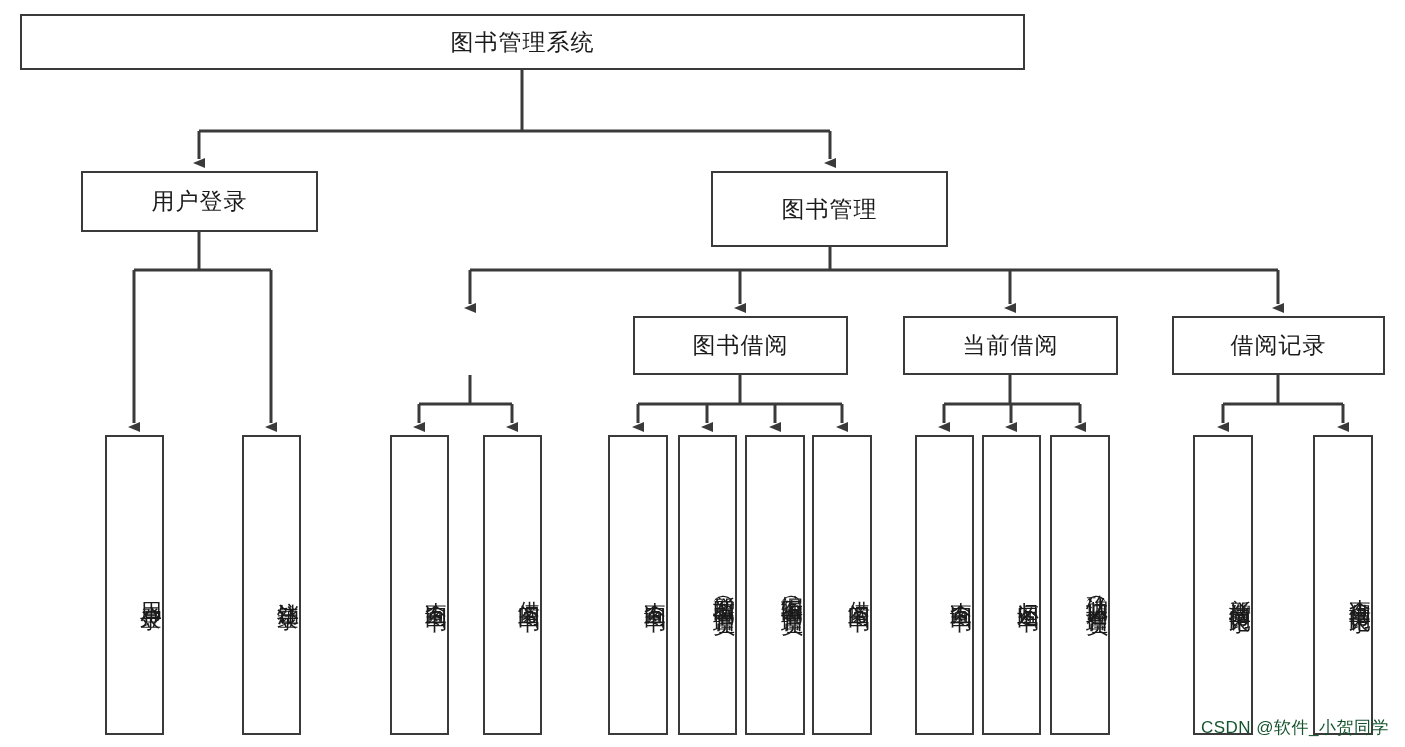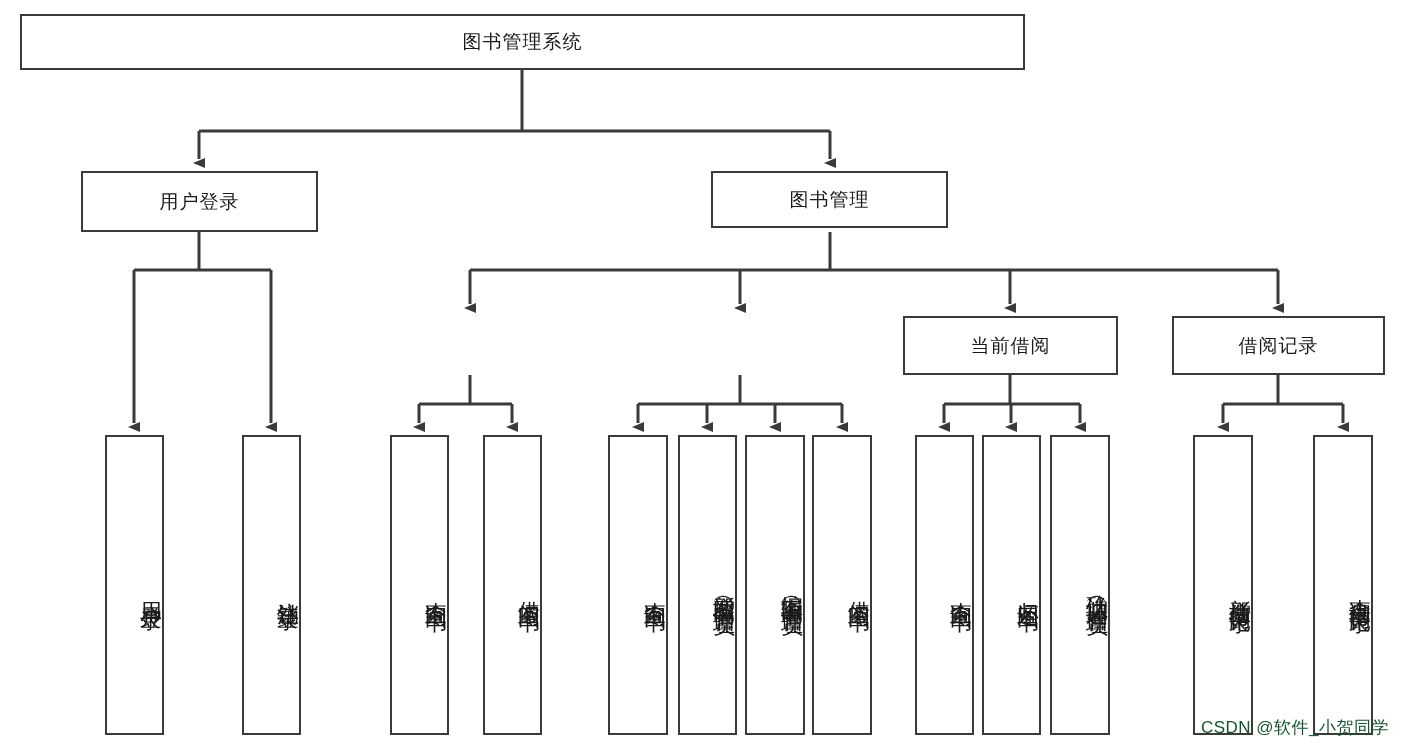--- a/index.html
+++ b/index.html
@@ -16,21 +16,21 @@
     position:absolute;
     box-sizing:border-box;
     background:#ffffff;
     border:2px solid #3a3a3a;
     display:flex;
     align-items:center;
     justify-content:center;
     color:#1a1a1a;
   }
   .node.h{
-    font-size:19px;
+    font-size:23px;
     letter-spacing:1px;
   }
   .node.v{
     writing-mode:vertical-rl;
     text-orientation:upright;
     font-size:22px;
     letter-spacing:3px;
     align-items:flex-start;
     justify-content:center;
     padding-top:10px;
@@ -115,24 +115,27 @@
     </g>
   </svg>
 
   <div class="node h title-node" style="left:20px;top:14px;width:1005px;height:56px;">
     <span>图书管理系统</span>
   </div>
 
   <div class="node h" style="left:81px;top:171px;width:237px;height:61px;">
     <span>用户登录</span>
   </div>
-  <div class="node h" style="left:711px;top:171px;width:237px;height:57px;">
+  <div class="node h" style="left:711px;top:171px;width:237px;height:76px;">
     <span>图书管理</span>
   </div>
 
+  <div class="node h" style="left:633px;top:316px;width:215px;height:59px;">
+    <span>图书借阅</span>
+  </div>
   <div class="node h" style="left:903px;top:316px;width:215px;height:59px;">
     <span>当前借阅</span>
   </div>
   <div class="node h" style="left:1172px;top:316px;width:213px;height:59px;">
     <span>借阅记录</span>
   </div>
 
   <div class="node v" style="left:105px;top:435px;width:59px;height:300px;">
     <span>用户登录</span>
   </div>

